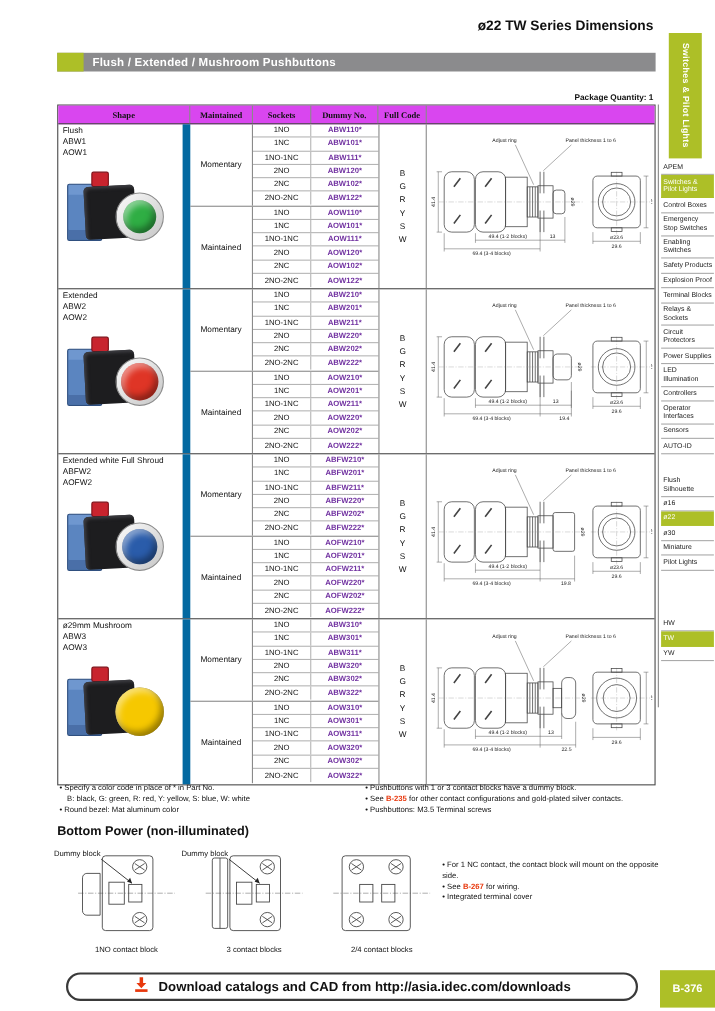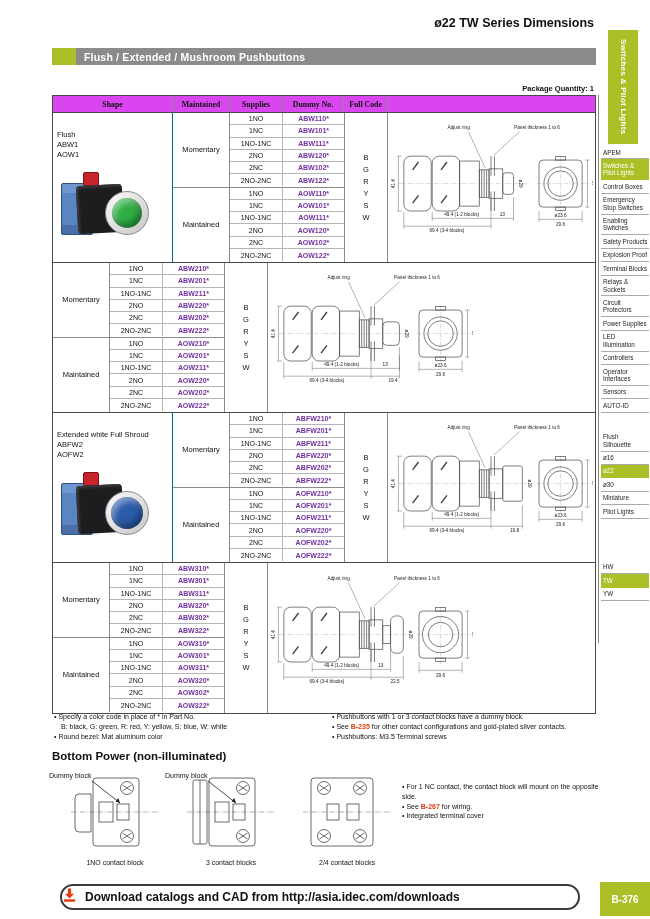--- a/index.html
+++ b/index.html
@@ -20,21 +20,21 @@
   .section-title{color:#fff;font-weight:bold;font-size:10.5px;margin-left:8px;letter-spacing:.2px;white-space:nowrap;}
   .pkg-qty{position:absolute;top:84px;right:56px;font-size:7.5px;font-weight:bold;}
 
   .tbl{position:absolute;left:52px;top:95px;width:544px;border:1.5px solid #4a4a4a;background:#fff;}
   .thead{display:flex;height:17px;background:#d946ef;border-bottom:1px solid #4a4a4a;font-family:Liberation Serif, serif;}
   .th{display:flex;align-items:center;justify-content:center;font-size:7.8px;font-weight:bold;border-right:1px solid #8a8a8a;}
   .w-shape{width:120px}.w-op{width:57px}.w-con{width:53px}.w-part{width:61px}.w-cc{width:44px}.w-dim{width:206px;border-right:none}
 
   .tgroup{display:flex;height:150px;border-bottom:1px solid #4a4a4a;}
   .tgroup:last-child{border-bottom:none;}
-  .shape-cell{width:120px;border-right:1px solid #0369a1;padding:17px 4px;font-size:7.5px;line-height:1.3;}
+  .shape-cell{width:120px;border-right:7px solid #0369a1;padding:1px 4px;font-size:7.5px;line-height:1.3;}
   .ops{width:171px;display:flex;flex-direction:column;}
   .opblk{display:flex;height:74.5px;border-bottom:1px solid #8a8a8a;}
   .opblk:last-child{border-bottom:none;height:74px;}
   .opcell{width:57px;display:flex;align-items:center;justify-content:center;font-size:7.5px;border-right:1px solid #8a8a8a;}
   .rows{width:114px;display:flex;flex-direction:column;}
   .crow{display:flex;height:12.42px;border-bottom:1px solid #b5b5b5;}
   .crow:last-child{border-bottom:none;}
   .ccell{width:53px;font-size:7px;display:flex;align-items:center;justify-content:center;border-right:1px solid #b5b5b5;}
   .pcell{width:61px;font-size:7px;font-weight:bold;color:var(--purple);display:flex;align-items:center;justify-content:center;}
   .cccell{width:44px;border-left:1px solid #8a8a8a;border-right:1px solid #8a8a8a;display:flex;flex-direction:column;align-items:center;justify-content:center;font-size:7.5px;line-height:1.6;}
@@ -59,21 +59,21 @@
   .note-line.sub{padding-left:7px;}
   .red-ref{color:var(--red);font-weight:bold;cursor:pointer;}
 
   .bv-title{position:absolute;top:750px;left:52px;font-size:11.5px;font-weight:bold;}
 
   .bv-item{position:absolute;top:770px;width:110px;text-align:center;}
   .bv-label{font-size:7px;margin-top:1px;}
   .bv-callout{position:absolute;font-size:7px;}
   .bv-notes{position:absolute;left:402px;top:782px;width:210px;font-size:7px;line-height:1.4;}
 
-  .footer-bar{position:absolute;left:60px;top:884px;width:520px;height:26px;border:2px solid #3a3a3a;border-radius:13px;display:flex;align-items:center;gap:8px;background:#fff;cursor:pointer;}
+  .footer-bar{position:absolute;left:60px;top:884px;width:520px;height:26px;border:2px solid #3a3a3a;border-radius:13px;display:flex;align-items:center;justify-content:center;gap:8px;background:#fff;cursor:pointer;}
   .footer-text{font-size:12px;font-weight:bold;}
   .page-box{position:absolute;right:0;top:882px;width:50px;height:34px;background:var(--green);color:#fff;font-weight:bold;font-size:10px;display:flex;align-items:center;justify-content:center;}
 
   
   .side-rule{position:absolute;left:598px;top:95px;width:1px;height:548px;background:#888;}
   .side-tab{position:absolute;left:608px;top:30px;width:30px;height:114px;background:var(--green);color:#fff;font-weight:bold;font-size:8px;writing-mode:vertical-rl;display:flex;align-items:center;justify-content:center;letter-spacing:.3px;text-align:center;cursor:pointer;}
   .side-list{position:absolute;left:601px;top:146px;width:48px;}
   .side-item{font-size:6.3px;line-height:1.18;padding:2.5px 1px 2.5px 2px;border-bottom:1px solid #aaa;color:#222;cursor:pointer;}
   .side-item.active{background:var(--green);color:#fff;border-bottom-color:var(--green);}
   .side-gap{border-bottom:none;}
@@ -90,21 +90,21 @@
   <div class="section-bar">
     <div class="section-accent"></div>
     <div class="section-title">Flush / Extended / Mushroom Pushbuttons</div>
   </div>
   <div class="pkg-qty">Package Quantity: 1</div>
 
   <div class="tbl">
     <div class="thead">
       <div class="th w-shape">Shape</div>
       <div class="th w-op">Maintained</div>
-      <div class="th w-con">Supplies</div>
+      <div class="th w-con">Sockets</div>
       <div class="th w-part">Dummy No.</div>
       <div class="th w-cc">Full Code</div>
     </div>
     <div id="tbody">
         <div class="tgroup">
           <div class="shape-cell">
             <div>Flush</div>
             <div>ABW1</div>
             <div>AOW1</div>
             <div class="pbwrap">
@@ -220,20 +220,32 @@
               <text x="58" y="119.5" font-size="4.8" fill="#222" text-anchor="middle">69.4 (3-4 blocks)</text>
               <text x="114.5" y="103.5" font-size="4.8" fill="#222" text-anchor="middle">13</text>
               <text x="132" y="70" font-size="4.8" fill="#222" text-anchor="middle" transform="rotate(90 132 70)">ø29</text>
               <text x="174" y="104.5" font-size="4.8" fill="#222" text-anchor="middle">ø23.6</text>
               <text x="174" y="113" font-size="4.8" fill="#222" text-anchor="middle">29.6</text>
               <text x="205.8" y="70" font-size="4.8" fill="#222" text-anchor="middle" transform="rotate(90 205.8 70)">37</text>
             </svg>
           </div>
         </div>
         <div class="tgroup">
+          <div class="shape-cell">
+            <div>Extended</div>
+            <div>ABW2</div>
+            <div>AOW2</div>
+            <div class="pbwrap">
+              <div class="pb-blue"></div>
+    <div class="pb-redtab"></div>
+    <div class="pb-black"></div>
+    <div class="pb-bezel"></div>
+    <div class="pb-cap extended" style="background:#df3526"></div>
+            </div>
+          </div>
           <div class="ops">
             <div class="opblk">
               <div class="opcell">Momentary</div>
               <div class="rows">
                 <div class="crow">
                   <div class="ccell">1NO</div>
                   <div class="pcell">ABW210*</div>
                 </div>
                 <div class="crow">
                   <div class="ccell">1NC</div>
@@ -458,20 +470,32 @@
               <text x="58" y="119.5" font-size="4.8" fill="#222" text-anchor="middle">69.4 (3-4 blocks)</text>
               <text x="127" y="119.5" font-size="4.8" fill="#222" text-anchor="middle">19.8</text>
               <text x="141" y="70" font-size="4.8" fill="#222" text-anchor="middle" transform="rotate(90 141 70)">ø29</text>
               <text x="174" y="104.5" font-size="4.8" fill="#222" text-anchor="middle">ø23.6</text>
               <text x="174" y="113" font-size="4.8" fill="#222" text-anchor="middle">29.6</text>
               <text x="205.8" y="70" font-size="4.8" fill="#222" text-anchor="middle" transform="rotate(90 205.8 70)">37</text>
             </svg>
           </div>
         </div>
         <div class="tgroup">
+          <div class="shape-cell">
+            <div>ø29mm Mushroom</div>
+            <div>ABW3</div>
+            <div>AOW3</div>
+            <div class="pbwrap">
+              <div class="pb-blue"></div>
+    <div class="pb-redtab"></div>
+    <div class="pb-black"></div>
+    <div class="pb-bezel"></div>
+    <div class="pb-cap mushroom" style="background:#f6c800"></div>
+            </div>
+          </div>
           <div class="ops">
             <div class="opblk">
               <div class="opcell">Momentary</div>
               <div class="rows">
                 <div class="crow">
                   <div class="ccell">1NO</div>
                   <div class="pcell">ABW310*</div>
                 </div>
                 <div class="crow">
                   <div class="ccell">1NC</div>

